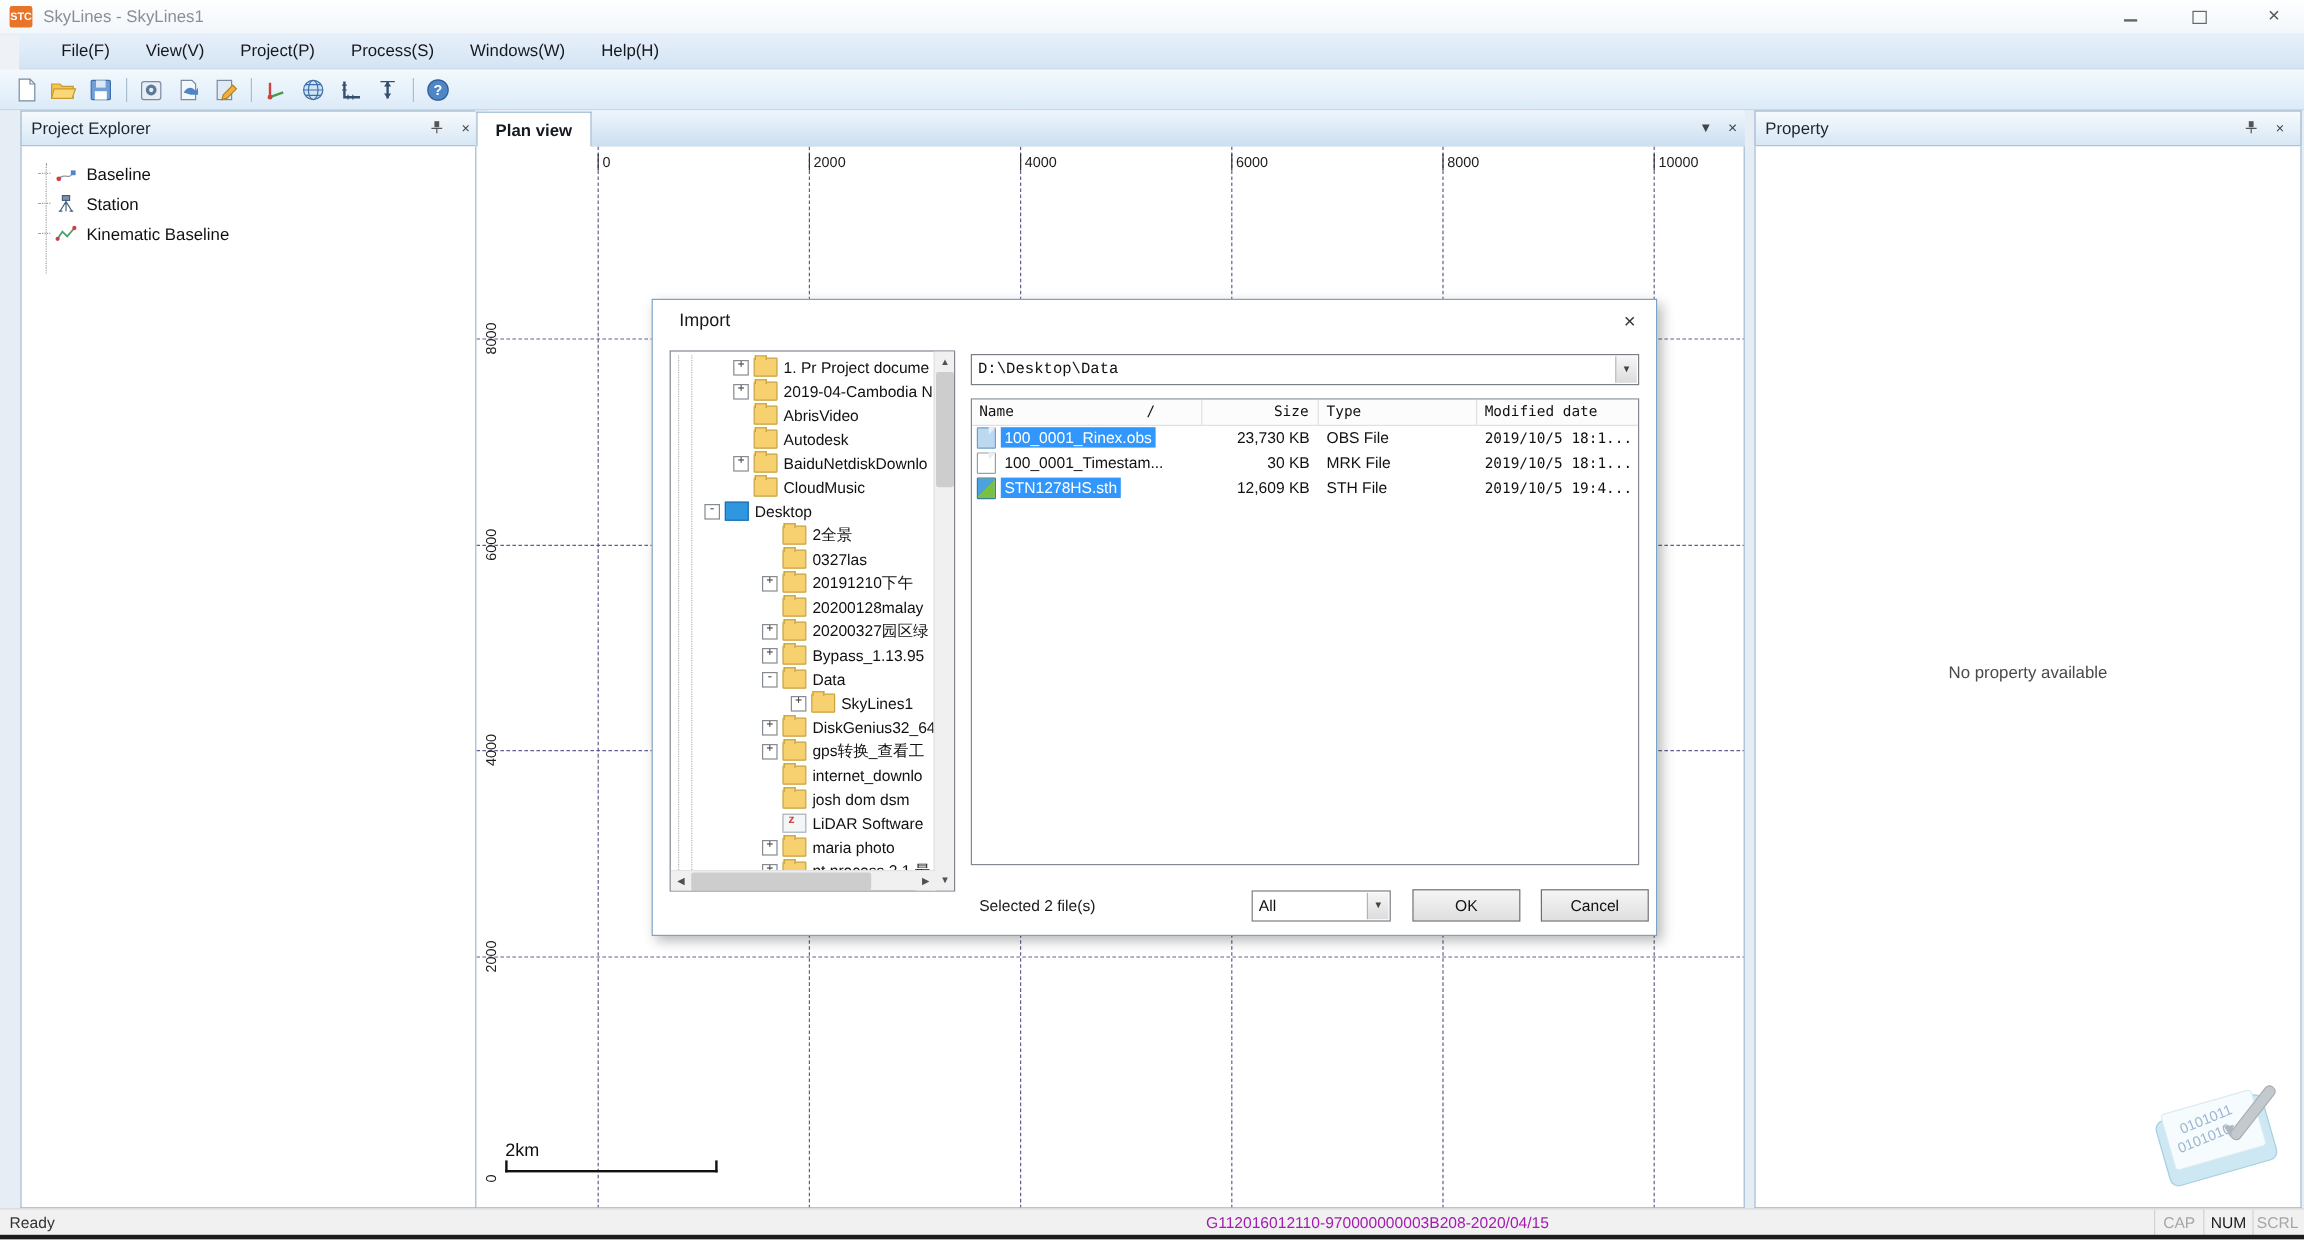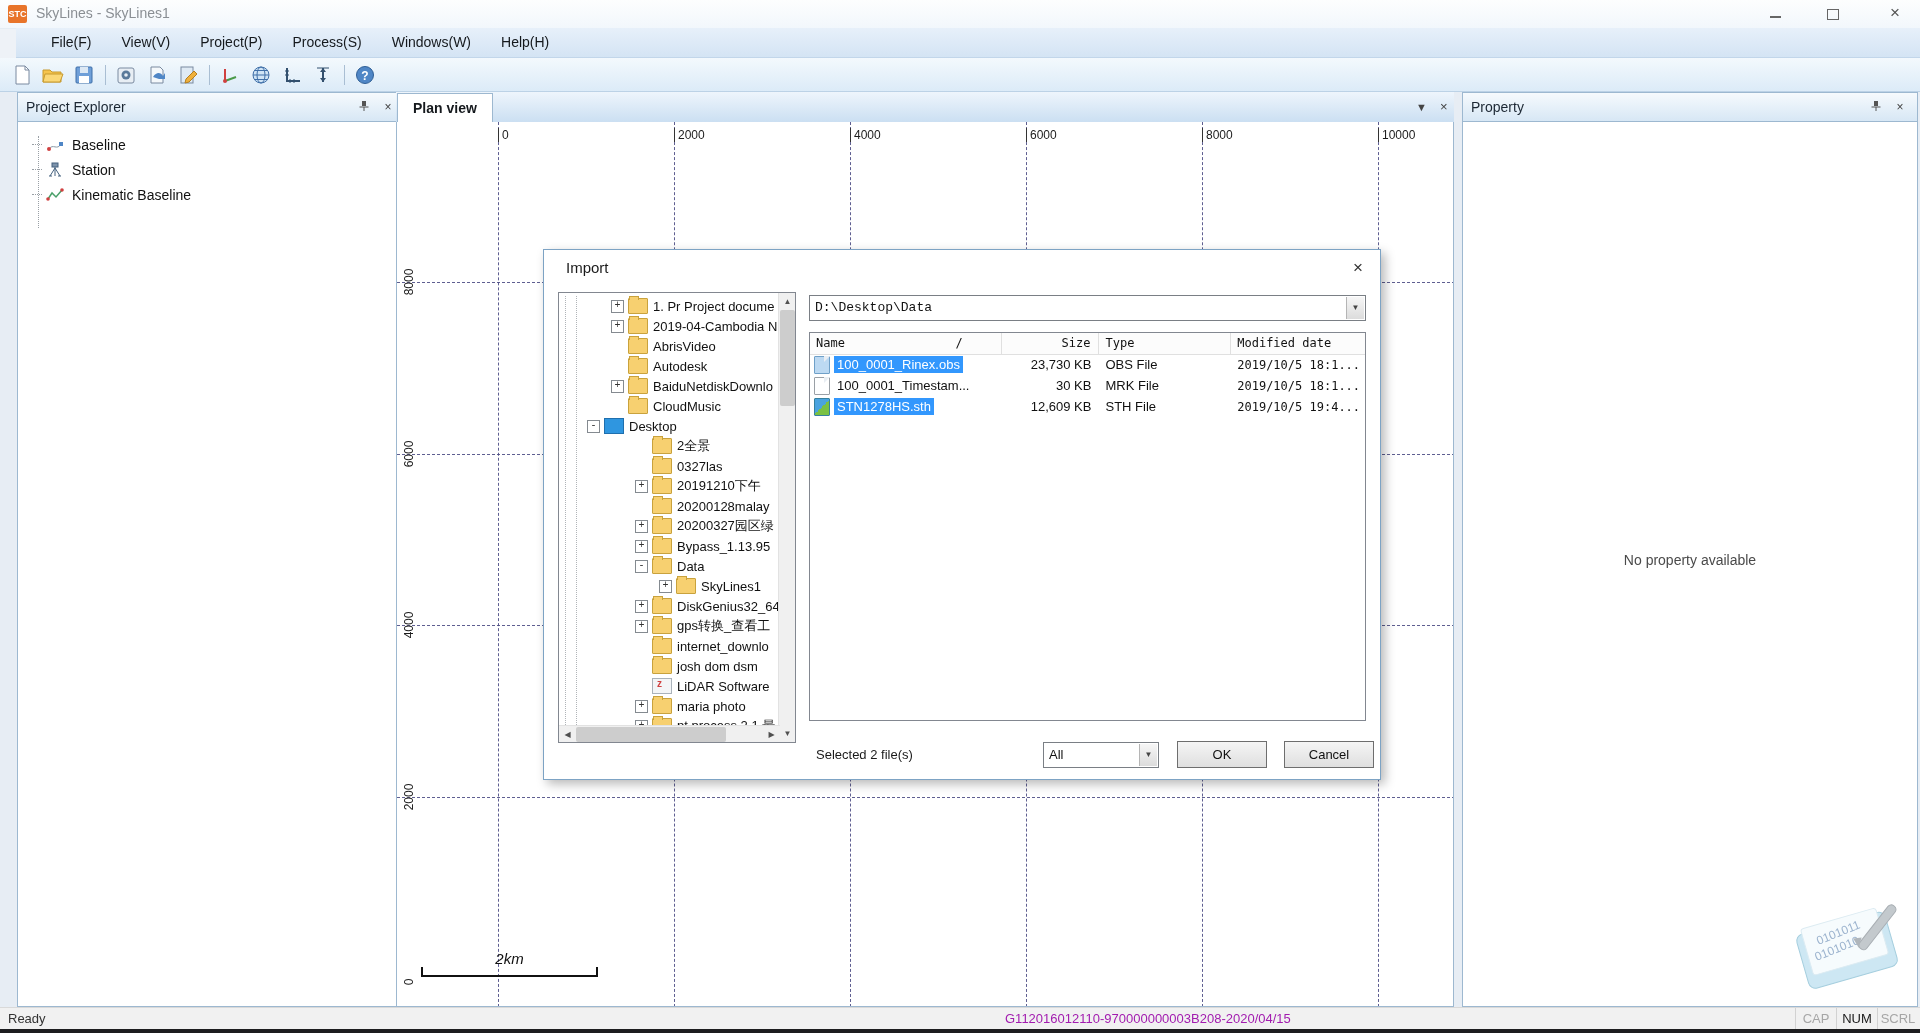--- a/index.html
+++ b/index.html
@@ -43,21 +43,21 @@
   .tabstrip{left:0;top:0;width:1058px;height:30px;background:linear-gradient(#eef5fc,#cbdff2);border-bottom:1px solid #9db8d0;}
   .tab{position:absolute;left:1px;top:1px;height:29px;background:#fff;border:1px solid #9db8d0;border-bottom:none;
        padding:0 15px;line-height:28px;font-weight:bold;color:#15191d;}
   .tab-ctl{position:absolute;top:9px;color:#444;font-size:11px;}
   .canvas{left:0;top:30px;width:1058px;height:885px;background:#fff;border:1px solid #9db8d0;border-top:none;box-sizing:border-box;overflow:hidden;}
   .vgrid{position:absolute;top:0;width:0;height:885px;border-left:1px dashed #44447e;opacity:.85;}
   .hgrid{position:absolute;left:0;width:1058px;height:0;border-top:1px dashed #44447e;opacity:.85;}
   .xtick{position:absolute;top:6px;font-size:12px;color:#1c1c1c;border-left:1px solid #333;padding-left:3px;line-height:14px;}
   .ytick{position:absolute;left:-9px;width:42px;text-align:center;font-size:12px;color:#1c1c1c;
          transform:translateY(-50%) rotate(-90deg);}
-  .scalebar{position:absolute;left:24px;top:828px;width:177px;text-align:center;font-style:italic;}
+  .scalebar{position:absolute;left:24px;top:828px;width:177px;}
   .scalebar .lbl{font-size:15px;color:#111;}
   .scalebar .bar{height:8px;border-left:2px solid #111;border-right:2px solid #111;border-bottom:2px solid #111;}
   
   .prop{left:1462px;top:0;width:456px;height:915px;}
   .prop-body{left:0;top:30px;width:456px;height:885px;}
   .prop-empty{position:absolute;left:0;top:430px;width:100%;text-align:center;color:#4a4a4a;font-size:14px;}
   .watermark{position:absolute;right:6px;bottom:10px;}
   
   .statusbar{left:0;top:1007px;width:1920px;height:22px;background:#f1f1f1;border-top:1px solid #d9d9d9;font-size:13px;color:#333;}
   .sb-left{left:8px;top:3px;}

